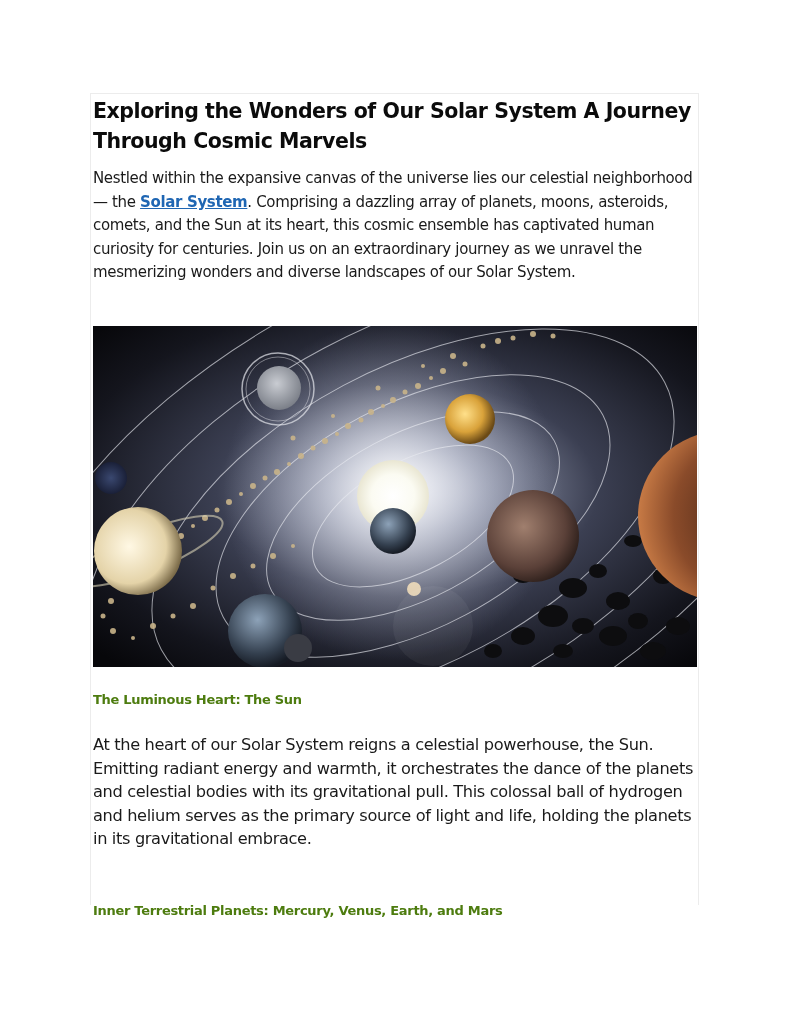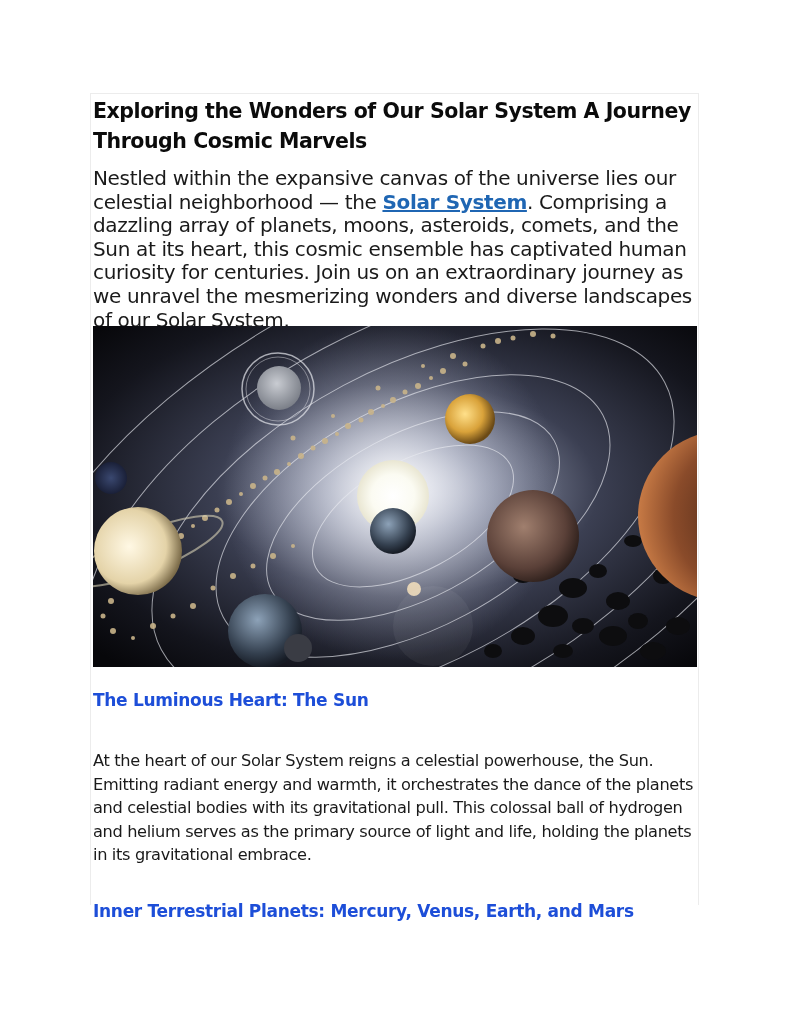--- a/index.html
+++ b/index.html
@@ -4,29 +4,29 @@
   <style>
     html, body { margin: 0; padding: 0; background: #ffffff; }
     body { width: 791px; height: 1024px; position: relative; overflow: hidden;
            font-family: "DejaVu Sans", "Liberation Sans", sans-serif; color: #111; }
     .frame { position: absolute; left: 90px; top: 93px; width: 609px; height: 812px;
              border: 1px solid #ececec; border-bottom: none; box-sizing: border-box; }
     .content { position: absolute; left: 93px; top: 93px; width: 604px; }
     h1 { margin: 0; position: absolute; left: 0; top: 3px; width: 604px;
          font-size: 20.5px; line-height: 30px; font-weight: bold; letter-spacing: -0.45px; color: #0b0b0b; }
     .intro { position: absolute; left: 0; top: 74px; width: 604px; margin: 0;
-             font-size: 20px; line-height: 23.6px; letter-spacing: -0.35px; color: #1a1a1a; }
+             font-size: 15px; line-height: 23.6px; letter-spacing: -0.35px; color: #1a1a1a; }
     .intro a { color: #1f66b3; font-weight: bold; text-decoration: underline; }
     .hero { position: absolute; left: 0; top: 233px; width: 604px; height: 341px;
             overflow: hidden; background: #0a0a10; }
     .hero svg { display: block; width: 604px; height: 341px; }
-    h2 { margin: 0; position: absolute; left: 0; font-size: 17px; line-height: 22px;
-         font-weight: bold; letter-spacing: -0.3px; color: #1d4ed8; }
+    h2 { margin: 0; position: absolute; left: 0; font-size: 13px; line-height: 22px;
+         font-weight: bold; letter-spacing: -0.3px; color: #4d7c0f; }
     .h2-sun { top: 596px; }
-    .p-sun { position: absolute; left: 0; top: 656px; width: 604px; margin: 0;
+    .p-sun { position: absolute; left: 0; top: 640px; width: 604px; margin: 0;
              font-size: 16.2px; line-height: 23.6px; letter-spacing: -0.35px; color: #1a1a1a; }
     .h2-inner { top: 775px; margin-top: 32px; }
   </style>
 </head>
 <body>
 
 <div class="frame"></div>
 
 <div class="content">
   <h1>Exploring the Wonders of Our Solar System A Journey Through Cosmic Marvels</h1>

